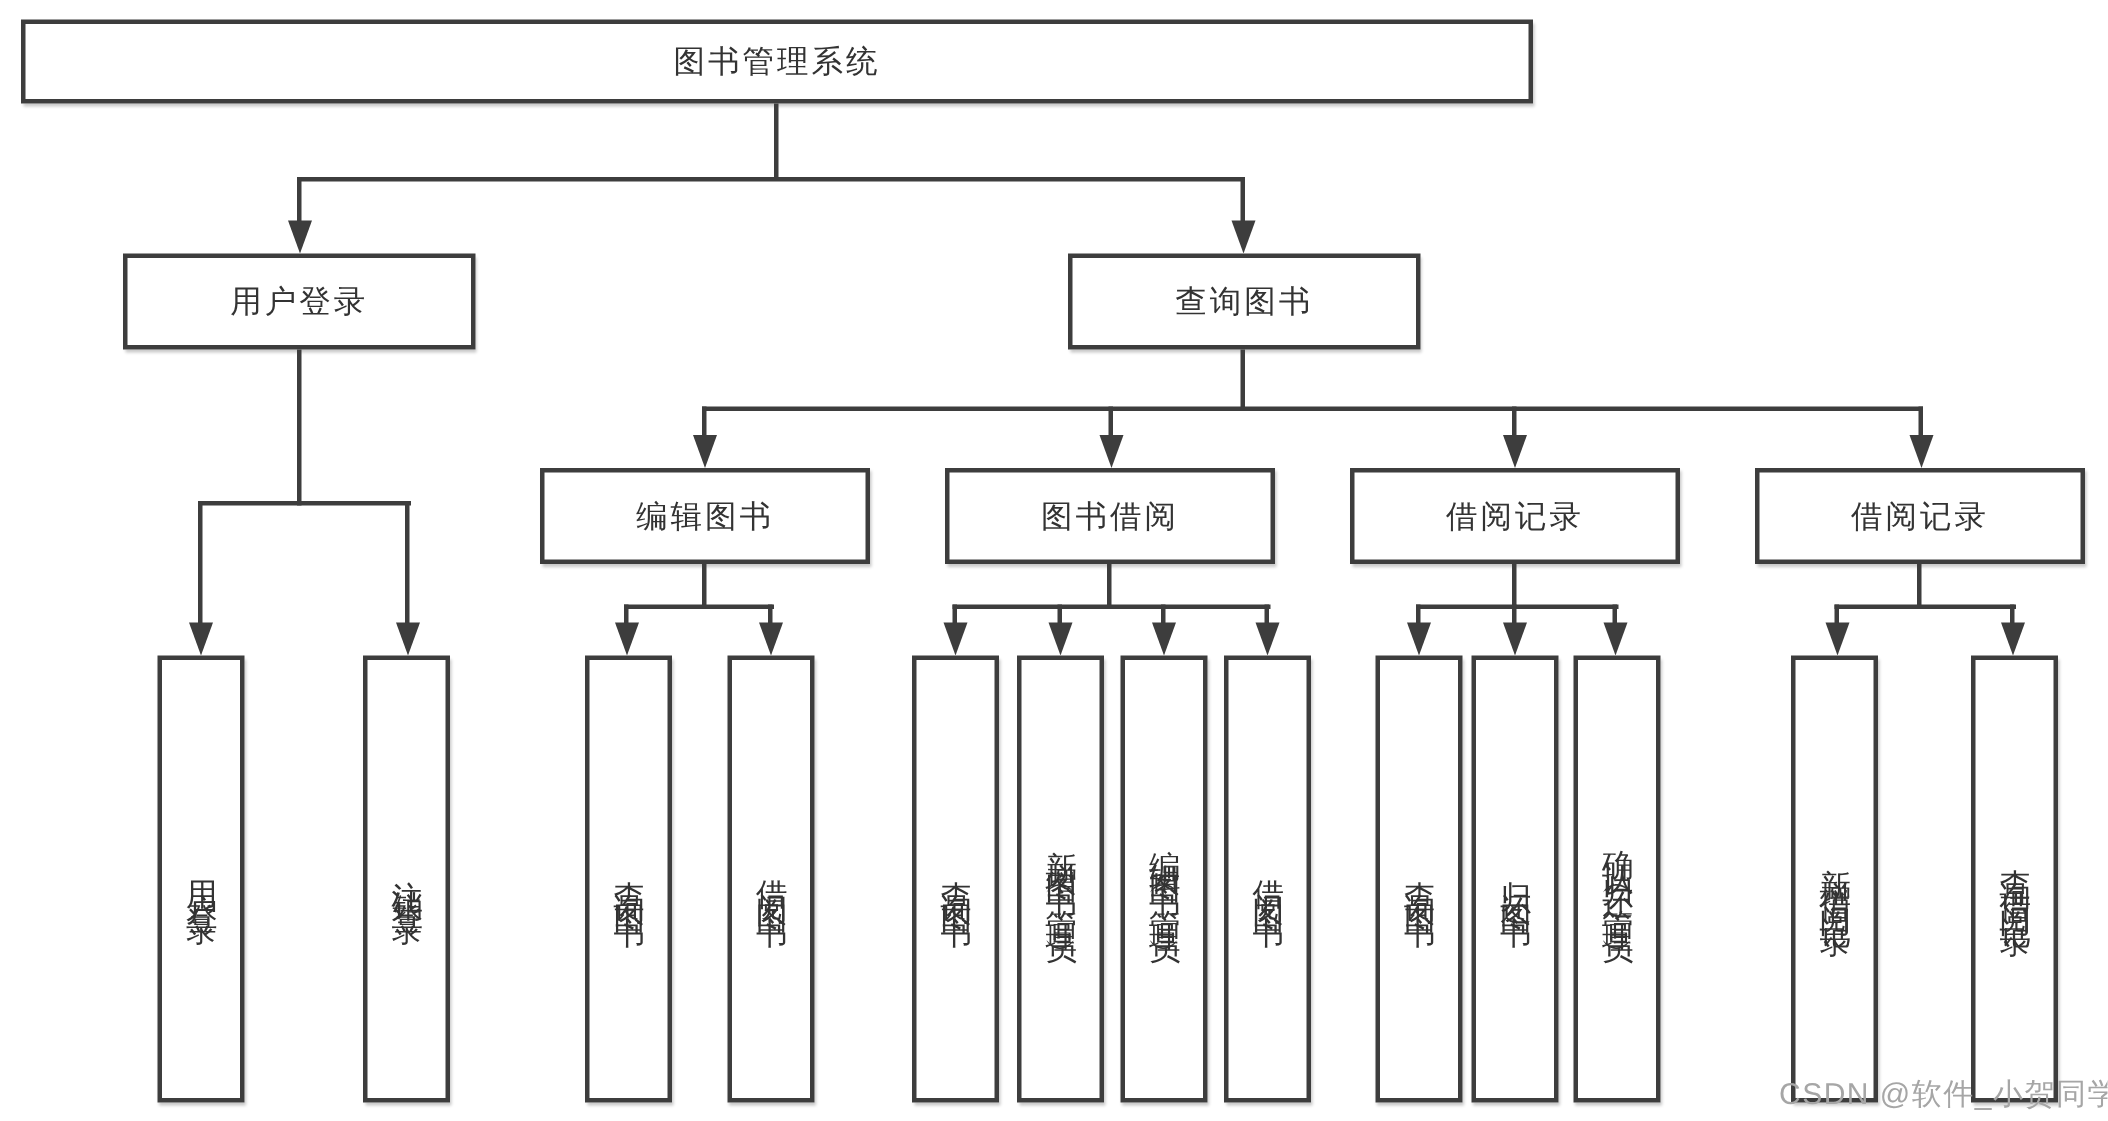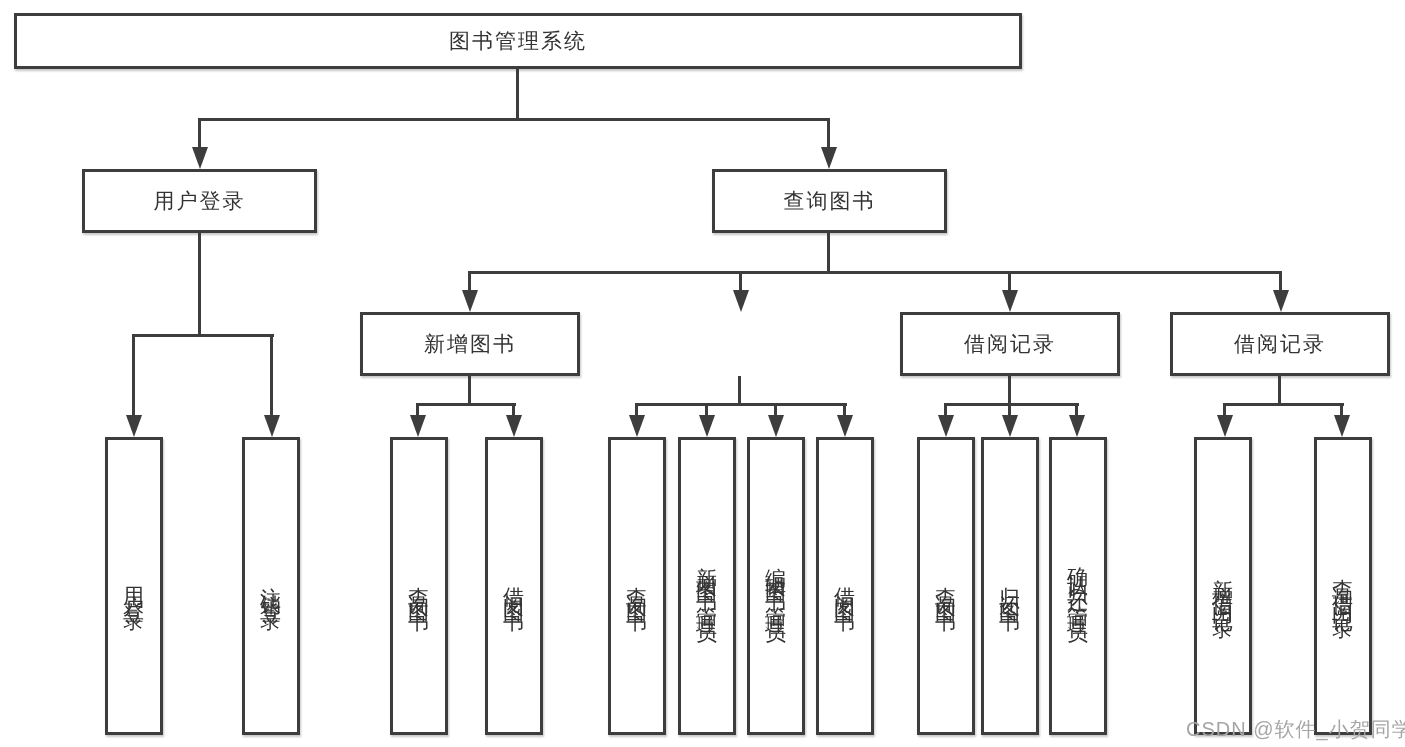--- a/index.html
+++ b/index.html
@@ -87,21 +87,24 @@
     <div class="vline" style="left:739px;top:271px;height:21px;"></div>
     <div class="arrow" style="left:733px;top:290px;"></div>
     <div class="vline" style="left:1008px;top:271px;height:21px;"></div>
     <div class="arrow" style="left:1002px;top:290px;"></div>
     <div class="vline" style="left:1279px;top:271px;height:21px;"></div>
     <div class="arrow" style="left:1273px;top:290px;"></div>
   </div>
 
   
   <div class="box" style="left:360px;top:312px;width:220px;height:64px;">
-    <span>新增图书</span>
+    <span>编辑图书</span>
+  </div>
+  <div class="box" style="left:630px;top:312px;width:220px;height:64px;">
+    <span>图书借阅</span>
   </div>
   <div class="box" style="left:900px;top:312px;width:220px;height:64px;">
     <span>借阅记录</span>
   </div>
   <div class="box" style="left:1170px;top:312px;width:220px;height:64px;">
     <span>借阅记录</span>
   </div>
 
   
   <div style="display:contents">

